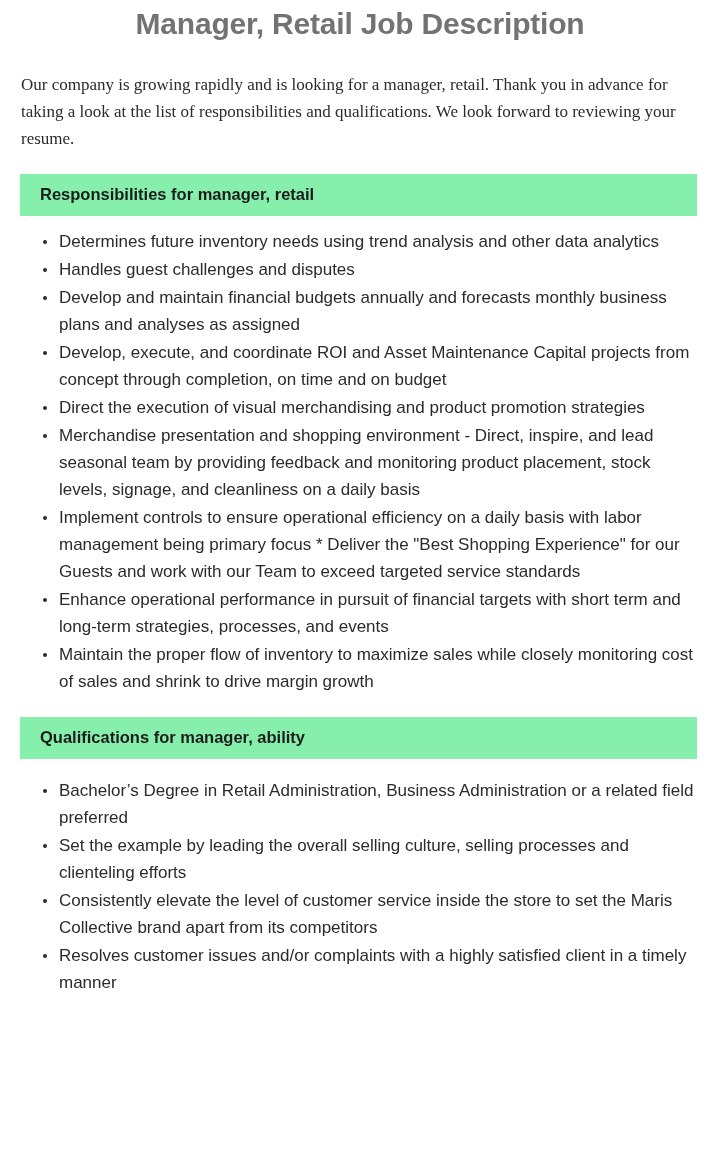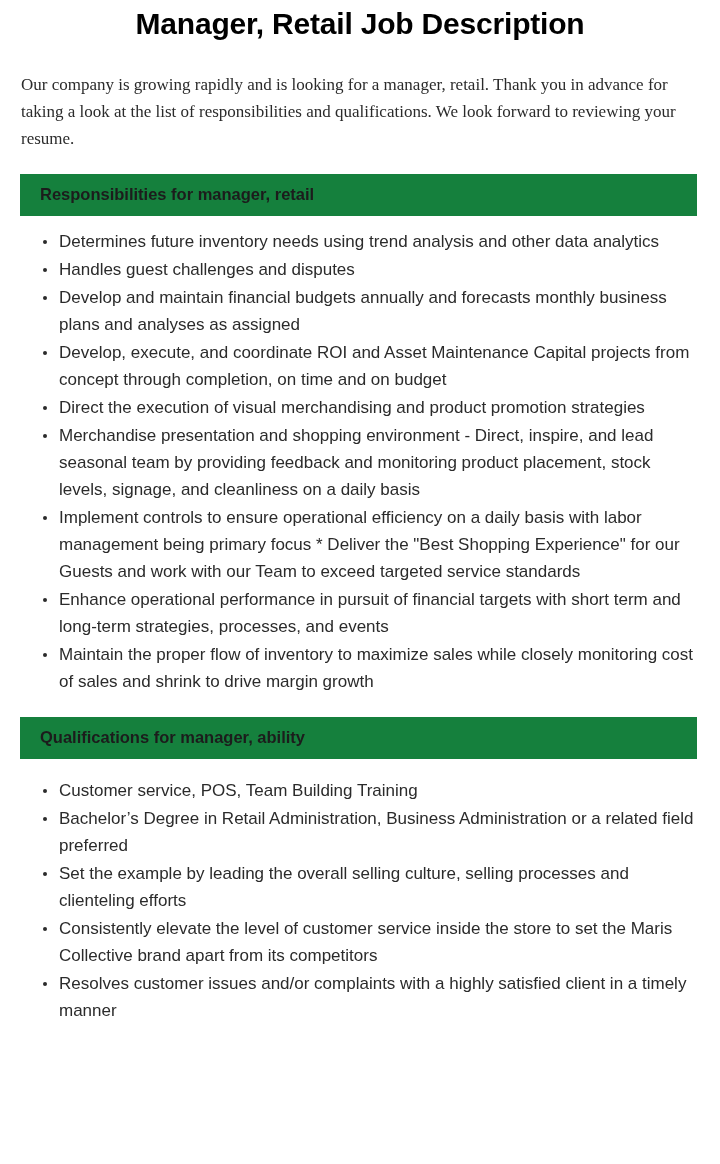--- a/index.html
+++ b/index.html
@@ -20,21 +20,21 @@
     width: 720px;
     box-sizing: border-box;
     padding: 0;
   }
 
   
   .doc-title {
     font-size: 30px;
     font-weight: 700;
     line-height: 1.25;
-    color: #000000;
+    color: #737373;
     text-align: center;
     margin: 0;
     padding: 5px 20px 0 20px;
     letter-spacing: -0.2px;
   }
 
   
   .intro {
     font-size: 17px;
     line-height: 27px;
@@ -43,21 +43,21 @@
     padding: 28px 25px 0 21px;
     font-family: Liberation Serif, serif;
   }
 
   
   .section {
     margin: 0;
   }
   .section-head {
     margin: 22px 23px 0 20px;
-    background: #15803d;
+    background: #86efac;
     height: 42px;
     display: flex;
     align-items: center;
     padding: 0 20px;
     box-sizing: border-box;
   }
   .section-head-text {
     font-size: 16.5px;
     font-weight: 700;
     color: #1c1c1c;
@@ -120,21 +120,20 @@
         <li class="bullet-item">Enhance operational performance in pursuit of financial targets with short term and long-term strategies, processes, and events</li>
         <li class="bullet-item">Maintain the proper flow of inventory to maximize sales while closely monitoring cost of sales and shrink to drive margin growth</li>
       </ul>
   </div>
 
   <div class="section section-qualifications">
     <div class="section-head">
       <span class="section-head-text">Qualifications for manager, ability</span>
     </div>
     <ul class="bullet-list">
-        <li class="bullet-item">Customer service, POS, Team Building Training</li>
         <li class="bullet-item">Bachelor’s Degree in Retail Administration, Business Administration or a related field preferred</li>
         <li class="bullet-item">Set the example by leading the overall selling culture, selling processes and clienteling efforts</li>
         <li class="bullet-item">Consistently elevate the level of customer service inside the store to set the Maris Collective brand apart from its competitors</li>
         <li class="bullet-item">Resolves customer issues and/or complaints with a highly satisfied client in a timely manner</li>
       </ul>
   </div>
 
 </div>
 
 </body></html>

